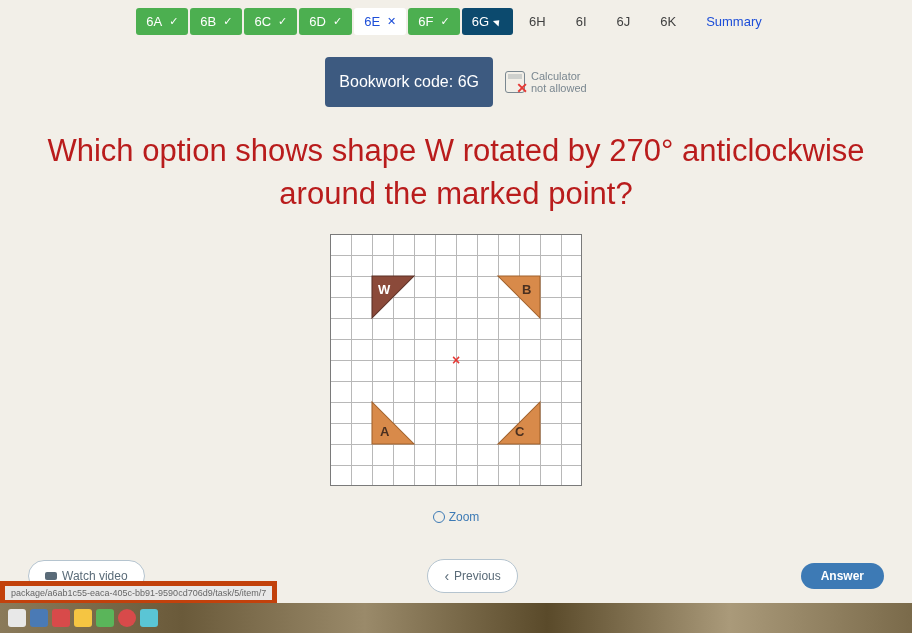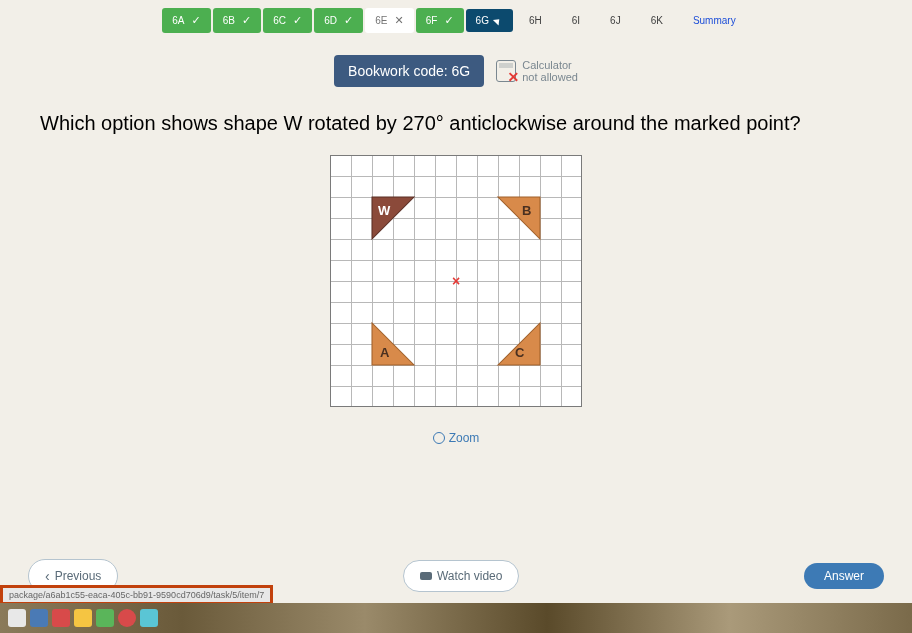--- a/index.html
+++ b/index.html
@@ -1,54 +1,54 @@
 <!DOCTYPE html>
 <html><head>
 <meta charset="utf-8">
 <style>
 *{margin:0;padding:0;box-sizing:border-box;font-family:Arial,sans-serif}
 body{background:#f2efe8;width:912px;height:633px;overflow:hidden;position:relative}
 .topbar{display:flex;align-items:center;justify-content:center;gap:2px;padding:8px 0;background:#f2efe8}
-.tab{padding:6px 10px;font-size:10px;color:#fff;display:flex;align-items:center;gap:4px;cursor:pointer;border-radius:3px}
+.tab{padding:6px 10px;font-size:13px;color:#fff;display:flex;align-items:center;gap:4px;cursor:pointer;border-radius:3px}
 .tab.green{background:#4caf50}
-.tab.red{background:#fff;color:#737373}
+.tab.red{background:#fff;color:#1d4ed8}
 .tab.blue{background:#0c4a6e}
 .tab.plain{background:transparent;color:#404040;padding:6px 14px}
 .tab.summary{color:#1d4ed8;padding:6px 14px}
 .check::after{content:"✓";font-size:11px;margin-left:3px}
 .cross::after{content:"✕";font-size:11px;margin-left:3px}
 .cursor-icon{display:inline-block;width:10px;height:10px;position:relative}
 .cursor-icon::before{content:"";position:absolute;width:0;height:0;border-left:5px solid #fff;border-top:4px solid transparent;border-bottom:4px solid transparent;transform:rotate(-45deg);top:1px;left:2px}
 .meta-row{display:flex;justify-content:center;align-items:center;gap:12px;margin-top:14px}
-.bookwork{background:#3d5a80;color:#fff;padding:8px 14px;font-size:14px;border-radius:4px}
+.bookwork{background:#3d5a80;color:#fff;padding:16px 14px;font-size:16px;border-radius:4px}
 .calc-box{display:flex;align-items:center;gap:6px;font-size:11px;color:#7a8790}
 .calc-icon{width:20px;height:22px;border:1.5px solid #7a8790;border-radius:3px;position:relative}
 .calc-icon::before{content:"";position:absolute;top:2px;left:2px;right:2px;height:5px;background:#7a8790;opacity:.3}
 .calc-icon .x{position:absolute;color:#e53935;font-weight:bold;font-size:14px;bottom:-4px;right:-4px}
-.question{text-align:left;font-size:20px;color:#000000;margin:22px 40px 0;line-height:1.4}
+.question{text-align:center;font-size:31px;color:#b91c1c;margin:22px 40px 0;line-height:1.4}
 .deg{font-style:normal}
 .grid-wrap{display:flex;justify-content:center;margin-top:18px}
 .grid{position:relative;width:252px;height:252px;background:#fff}
 .grid::before,.grid::after{content:"";position:absolute;inset:0;pointer-events:none}
 .grid-lines{position:absolute;inset:0;background-image:linear-gradient(to right,#b8b8b8 1px,transparent 1px),linear-gradient(to bottom,#b8b8b8 1px,transparent 1px);background-size:21px 21px}
 .grid-border{position:absolute;inset:0;border:1px solid #7a7a7a}
 svg.shapes{position:absolute;inset:0;width:100%;height:100%}
 .shape-label{position:absolute;font-size:13px;font-weight:bold;color:#4a3020}
 .center-x{position:absolute;left:50%;top:50%;transform:translate(-50%,-50%);color:#e53935;font-size:14px;font-weight:bold}
 .zoom-row{display:flex;justify-content:center;margin-top:24px}
 .zoom-btn{color:#3d7ab5;font-size:12px;display:flex;align-items:center;gap:4px;cursor:pointer}
 .zoom-btn::before{content:"";width:10px;height:10px;border:1.5px solid #3d7ab5;border-radius:50%;position:relative}
 .bottom-row{display:flex;justify-content:space-between;align-items:center;padding:0 28px;position:absolute;bottom:40px;left:0;right:0}
 .btn{border:1px solid #b5c4cf;border-radius:18px;padding:8px 16px;font-size:12px;color:#5a6b78;background:#fff;cursor:pointer;display:flex;align-items:center;gap:5px}
 .btn.prev::before{content:"‹";font-size:14px}
 .btn.watch{border-color:#b5c4cf}
 .btn.watch::before{content:"";width:12px;height:8px;background:#5a6b78;border-radius:2px;position:relative}
-.btn.answer{background:#3d7ab5;color:#fff;border:none;padding:6px 20px;border-radius:20px;font-weight:normal}
+.btn.answer{background:#3d7ab5;color:#fff;border:none;padding:6px 20px;border-radius:20px;font-weight:bold}
 .taskbar{position:absolute;bottom:0;left:0;right:0;height:30px;background:linear-gradient(90deg,#8a7a5a 0%,#6a5a3a 20%,#9a8a6a 40%,#5a4a2a 60%,#aa9a7a 80%,#7a6a4a 100%);display:flex;align-items:center;padding:0 8px;gap:4px}
-.taskbar-url{position:absolute;bottom:28px;left:0;background:#e8e8e8;color:#666;font-size:9px;padding:2px 6px;border:3px solid #c2410c}
+.taskbar-url{position:absolute;bottom:28px;left:0;background:#e8e8e8;color:#666;font-size:9px;padding:2px 6px;border:5px solid #c2410c}
 .tb-icon{width:18px;height:18px;border-radius:3px}
 </style>
 </head>
 <body>
 
 <div class="topbar">
   <div class="tab green check">
       <span>6A</span>
     </div>
   <div class="tab green check">
@@ -112,25 +112,25 @@
   </div>
 </div>
 
 <div class="zoom-row">
   <div class="zoom-btn">
       <span>Zoom</span>
     </div>
 </div>
 
 <div class="bottom-row">
+  <div class="btn watch">
+      <span>Watch video</span>
+    </div>
   <div class="btn prev">
       <span>Previous</span>
-    </div>
-  <div class="btn watch">
-      <span>Watch video</span>
     </div>
   <div class="btn answer">Answer</div>
 </div>
 
 <div class="taskbar-url">package/a6ab1c55-eaca-405c-bb91-9590cd706d9/task/5/item/7</div>
 <div class="taskbar">
   <div class="tb-icon" style="background:#e8e8e8"></div>
   <div class="tb-icon" style="background:#4a7ab5"></div>
   <div class="tb-icon" style="background:#d84a4a"></div>
   <div class="tb-icon" style="background:#f5c542"></div>

